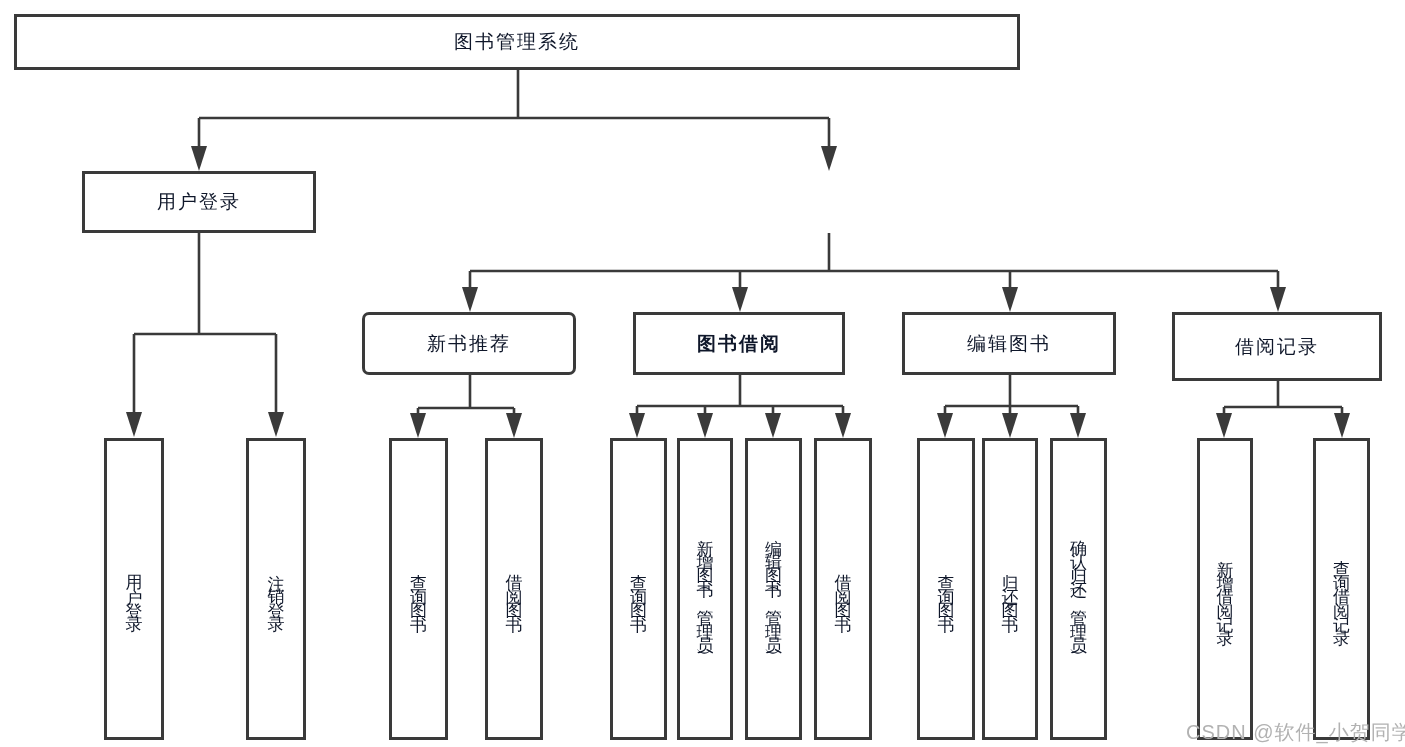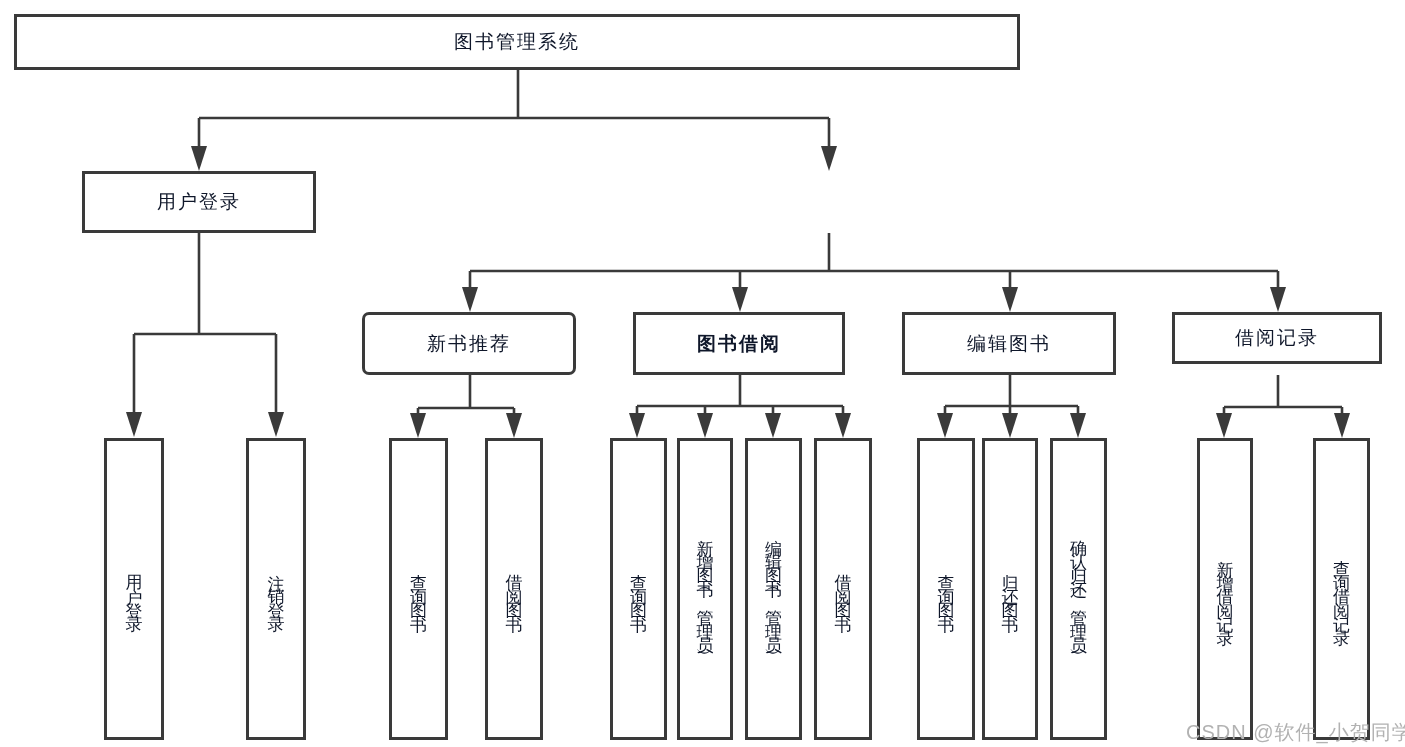--- a/index.html
+++ b/index.html
@@ -113,21 +113,21 @@
     </g>
   </svg>
 
   <div class="node h-node" style="left:14px; top:14px; width:1006px; height:56px;">图书管理系统</div>
 
   <div class="node h-node" style="left:82px; top:171px; width:234px; height:62px;">用户登录</div>
 
   <div class="node h-node" style="left:362px; top:312px; width:214px; height:63px;border-radius:7px;">新书推荐</div>
   <div class="node h-node" style="left:633px; top:312px; width:212px; height:63px;font-weight:bold;">图书借阅</div>
   <div class="node h-node" style="left:902px; top:312px; width:214px; height:63px;">编辑图书</div>
-  <div class="node h-node" style="left:1172px; top:312px; width:210px; height:52px;">借阅记录</div>
+  <div class="node h-node" style="left:1172px; top:312px; width:210px; height:69px;">借阅记录</div>
 
   <div class="node v-node" style="left:104px; top:438px; width:60px; height:302px;">用户登录</div>
   <div class="node v-node" style="left:246px; top:438px; width:60px; height:302px;">注销登录</div>
 
   <div class="node v-node" style="left:389px; top:438px; width:59px; height:302px;">查询图书</div>
   <div class="node v-node" style="left:485px; top:438px; width:58px; height:302px;">借阅图书</div>
 
   <div class="node v-node" style="left:610px; top:438px; width:57px; height:302px;">查询图书</div>
   <div class="node v-node" style="left:677px; top:438px; width:56px; height:302px;">新增图书（管理员）</div>
   <div class="node v-node" style="left:745px; top:438px; width:57px; height:302px;">编辑图书（管理员）</div>

